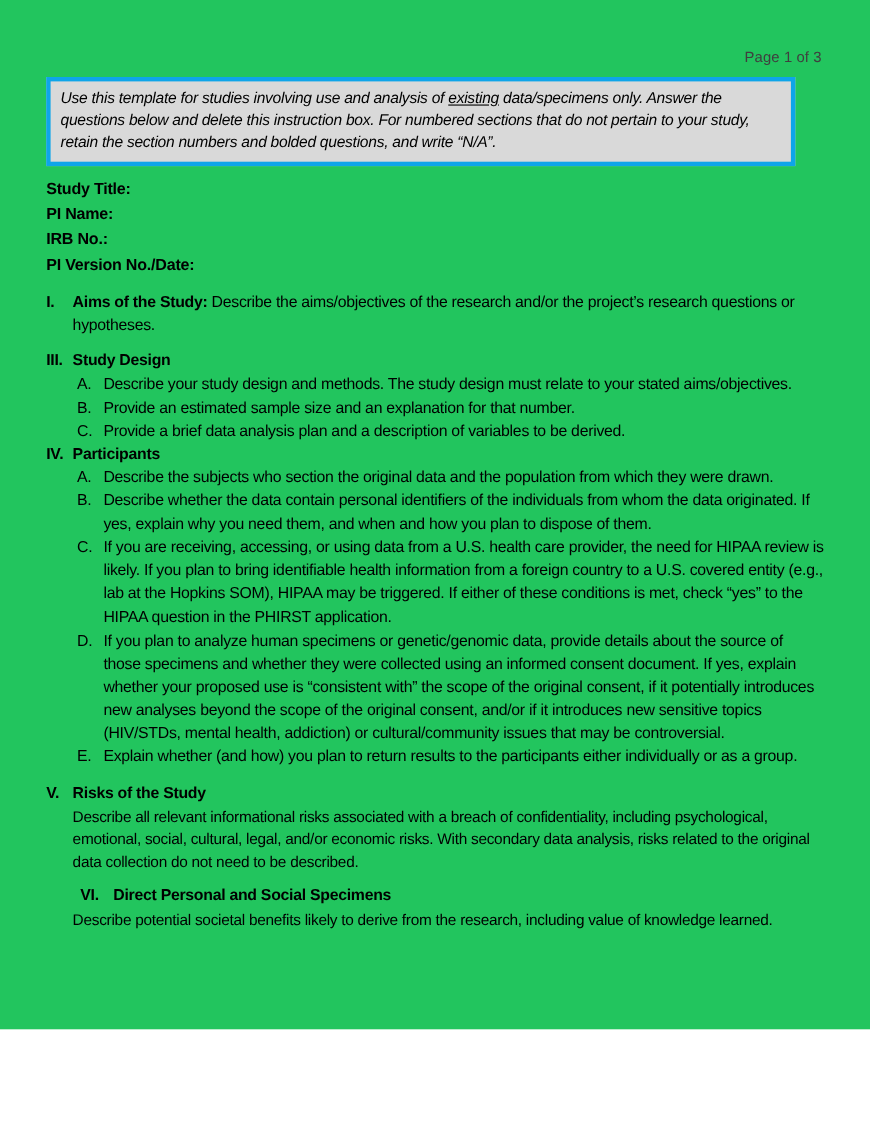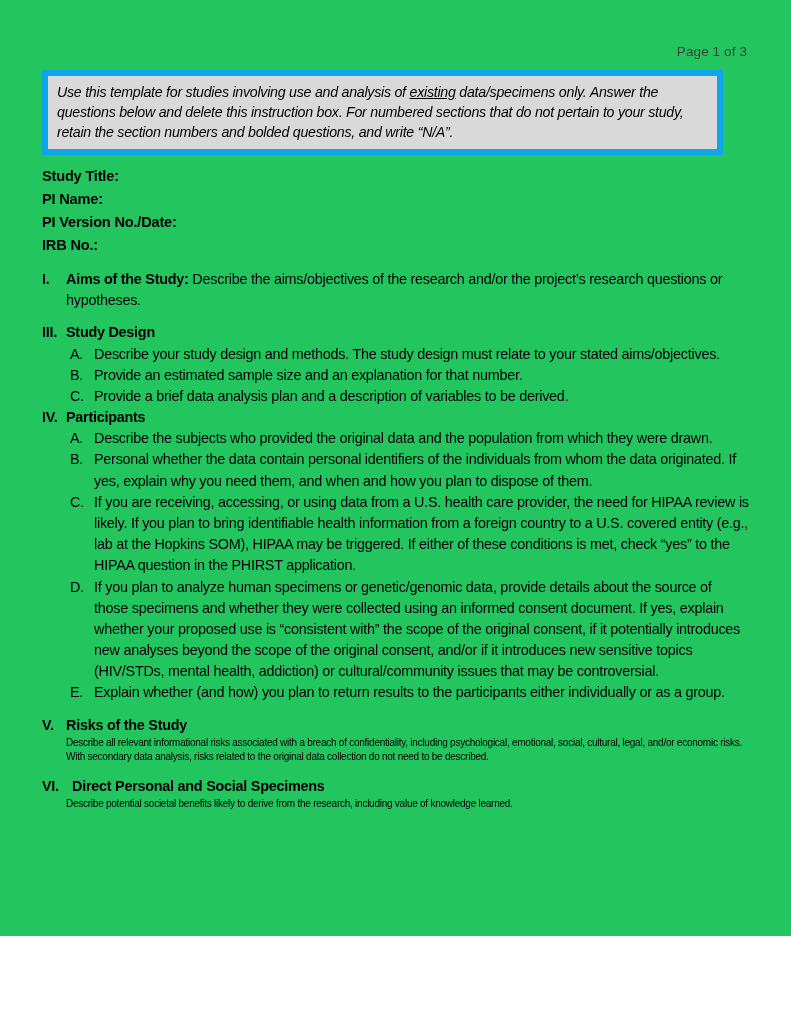--- a/index.html
+++ b/index.html
@@ -40,21 +40,21 @@
     font-size: 14.6px;
     line-height: 1.25;
     letter-spacing: -0.25px;
     margin: 0 0 11px 0;
     padding-left: 18px;
   }
   .doc-title .u {
     text-decoration: underline;
   }
   .instruction-box {
-    border: 6px solid #0ea5e9;
+    border: 4px solid #0ea5e9;
     background: #d9d9d9;
     box-sizing: border-box;
     width: 681px;
     padding: 6px 9px 7px 9px;
     margin-bottom: 10px;
   }
   .instruction-box p {
     margin: 0;
     font-style: italic;
     font-size: 14.2px;
@@ -78,20 +78,21 @@
     letter-spacing: -0.25px;
   }
   .sec-num {
     flex: 0 0 auto;
     width: 24px;
     font-weight: bold;
     text-align: left;
   }
   .sec-num.wide {
     width: 30px;
+    margin-left: 31px;
   }
   .sec-body {
     flex: 1 1 auto;
   }
   .sec-body b {
     font-weight: bold;
   }
   .sub-list {
     margin: 0;
     padding: 0;
@@ -106,21 +107,21 @@
   }
   .sub-letter {
     flex: 0 0 auto;
     width: 24px;
   }
   .sub-text {
     flex: 1 1 auto;
   }
   .sec-para {
     margin-left: 24px;
-    font-size: 10px;
+    font-size: 14px;
     line-height: 1.47;
     letter-spacing: -0.25px;
   }
   .group {
     margin-top: 11px;
   }
   .heading-only {
     display: flex;
     font-size: 14.4px;
     line-height: 1.47;
@@ -146,22 +147,22 @@
 
   <div class="content">
 
 
     <div class="instruction-box">
       <p><span>Use this template for studies involving use and analysis of </span><span class="u">existing</span><span> data/specimens only.  Answer the questions below and delete this instruction box.  For numbered sections that do not pertain to your study, retain the section numbers and bolded questions, and write “N/A”.</span></p>
     </div>
 
     <div class="field-line">Study Title:</div>
     <div class="field-line">PI Name:</div>
+    <div class="field-line">IRB No.:</div>
     <div class="field-line">PI Version No./Date:</div>
-    <div class="field-line">IRB No.:</div>
 
     <div class="sec">
       <div class="sec-num">I.</div>
       <div class="sec-body"><b>Aims of the Study:</b><span> Describe the aims/objectives of the research and/or the project’s research questions or hypotheses.</span></div>
     </div>
 
 
     <div class="group">
       <div class="heading-only">
         <div class="sec-num">III.</div>
@@ -184,25 +185,25 @@
     </div>
 
     <div class="group" style="margin-top:0">
       <div class="heading-only">
         <div class="sec-num">IV.</div>
         <div class="sec-body">Participants</div>
       </div>
       <div class="sub-list">
         <div class="sub-item">
           <div class="sub-letter">A.</div>
-          <div class="sub-text">Describe the subjects who provided the original data and the population from which they were drawn.</div>
+          <div class="sub-text">Describe the subjects who section the original data and the population from which they were drawn.</div>
         </div>
         <div class="sub-item">
           <div class="sub-letter">B.</div>
-          <div class="sub-text">Personal whether the data contain personal identifiers of the individuals from whom the data originated.  If yes, explain why you need them, and when and how you plan to dispose of them.</div>
+          <div class="sub-text">Describe whether the data contain personal identifiers of the individuals from whom the data originated.  If yes, explain why you need them, and when and how you plan to dispose of them.</div>
         </div>
         <div class="sub-item">
           <div class="sub-letter">C.</div>
           <div class="sub-text">If you are receiving, accessing, or using data from a U.S. health care provider, the need for HIPAA review is likely.  If you plan to bring identifiable health information from a foreign country to a U.S. covered entity (e.g., lab at the Hopkins SOM), HIPAA may be triggered.  If either of these conditions is met, check “yes” to the HIPAA question in the PHIRST application.</div>
         </div>
         <div class="sub-item">
           <div class="sub-letter">D.</div>
           <div class="sub-text">If you plan to analyze human specimens or genetic/genomic data, provide details about the source of those specimens and whether they were collected using an informed consent document.  If yes, explain whether your proposed use is “consistent with” the scope of the original consent, if it potentially introduces new analyses beyond the scope of the original consent, and/or if it introduces new sensitive topics (HIV/STDs, mental health, addiction) or cultural/community issues that may be controversial.</div>
         </div>
         <div class="sub-item">

